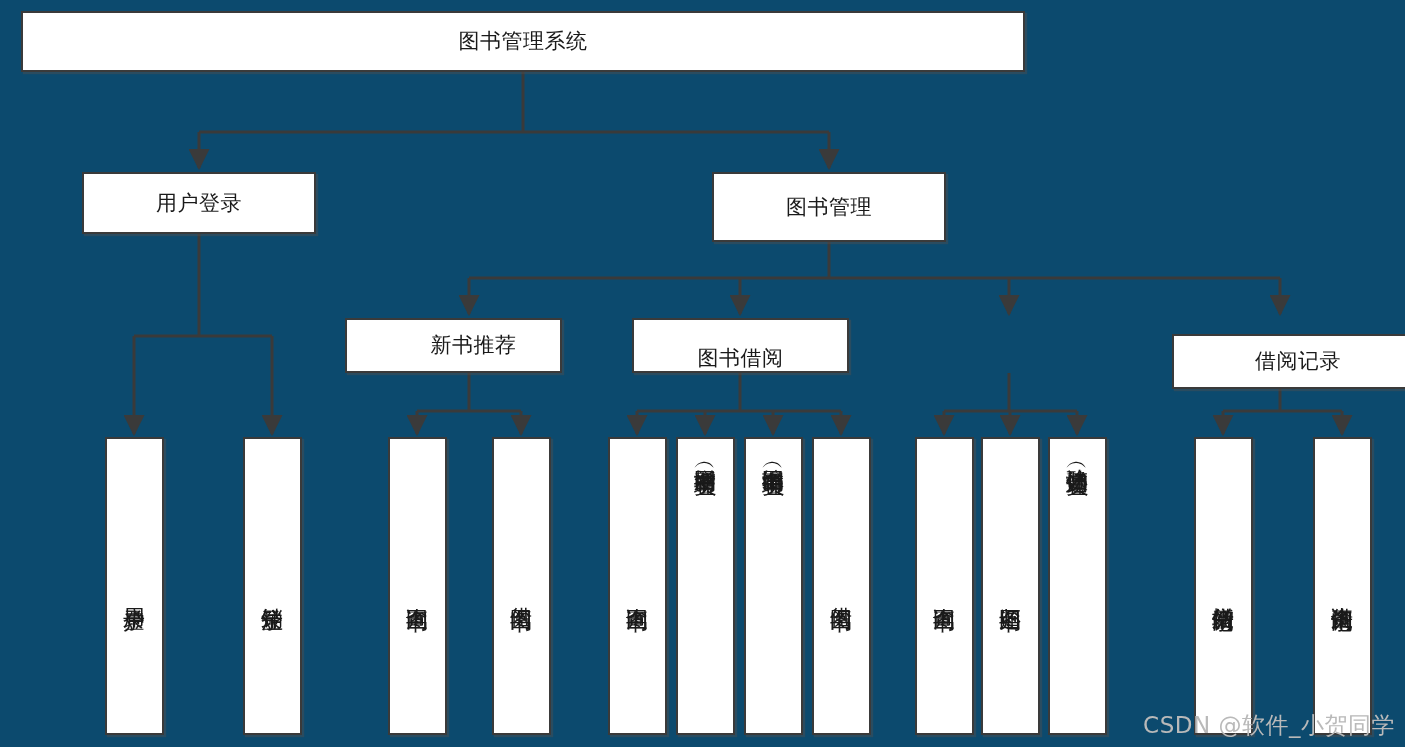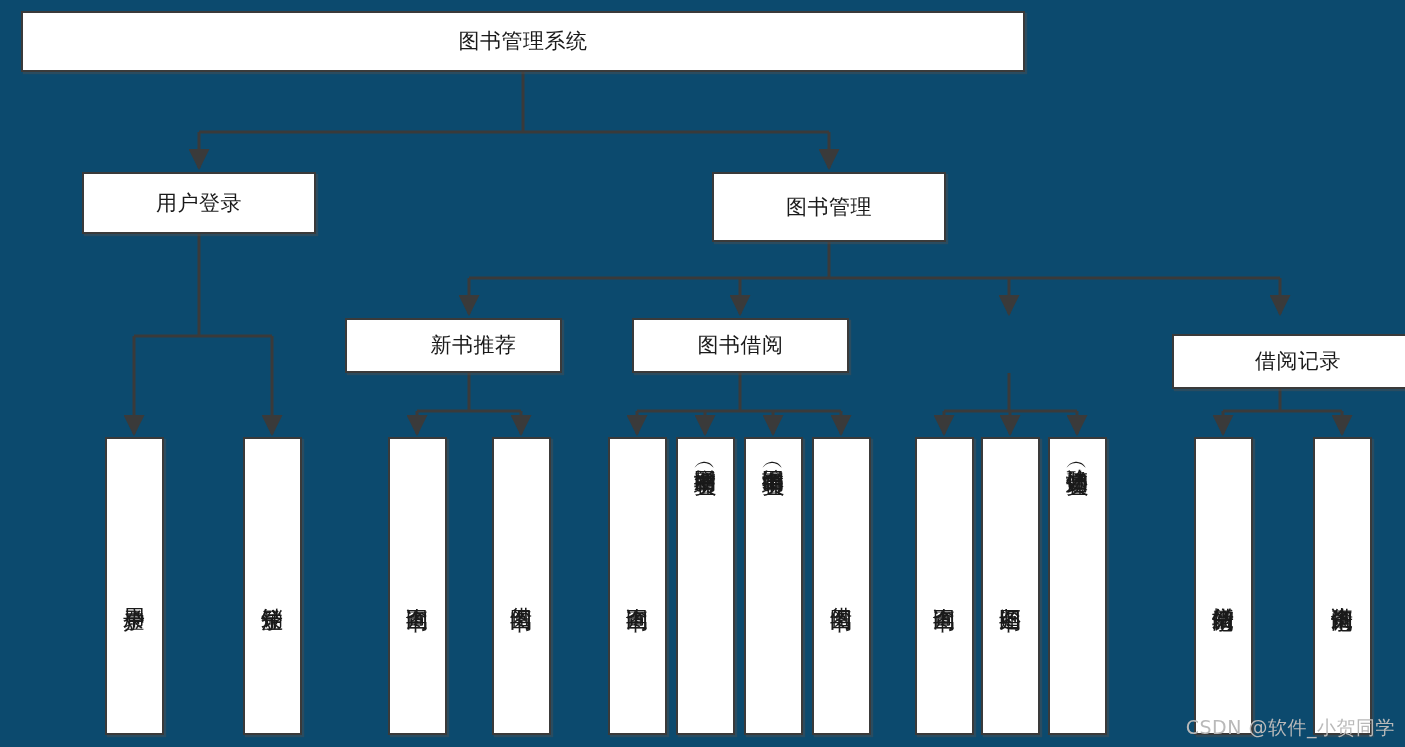--- a/index.html
+++ b/index.html
@@ -61,21 +61,21 @@
     letter-spacing: 1px;
     white-space: nowrap;
   }
   .node.vert.mid .label {
     align-self: center;
   }
   #watermark {
     position: absolute;
     right: 10px;
     bottom: 6px;
-    font-size: 19px;
+    font-size: 23px;
     color: #b9b9b9;
     letter-spacing: 0.5px;
     z-index: 6;
     pointer-events: none;
     user-select: none;
     white-space: nowrap;
   }
 </style>
 </head>
 <body>
@@ -141,21 +141,21 @@
   </div>
 
   <div class="node horiz" style="left:712px; top:172px; width:234px; height:70px;">
     <span class="label">图书管理</span>
   </div>
 
   <div class="node horiz" style="left:345px; top:318px; width:217px; height:55px;padding-left:40px;">
     <span class="label">新书推荐</span>
   </div>
 
-  <div class="node horiz" style="left:632px; top:318px; width:217px; height:55px;">
+  <div class="node horiz" style="left:632px; top:318px; width:217px; height:55px;align-items:flex-end;">
     <span class="label">图书借阅</span>
   </div>
 
 
   <div class="node horiz" style="left:1172px; top:334px; width:252px; height:55px;">
     <span class="label">借阅记录</span>
   </div>
 
   <div class="node vert mid" style="left:105px; top:437px; width:59px; height:298px;">
     <span class="label">用户登录</span>

